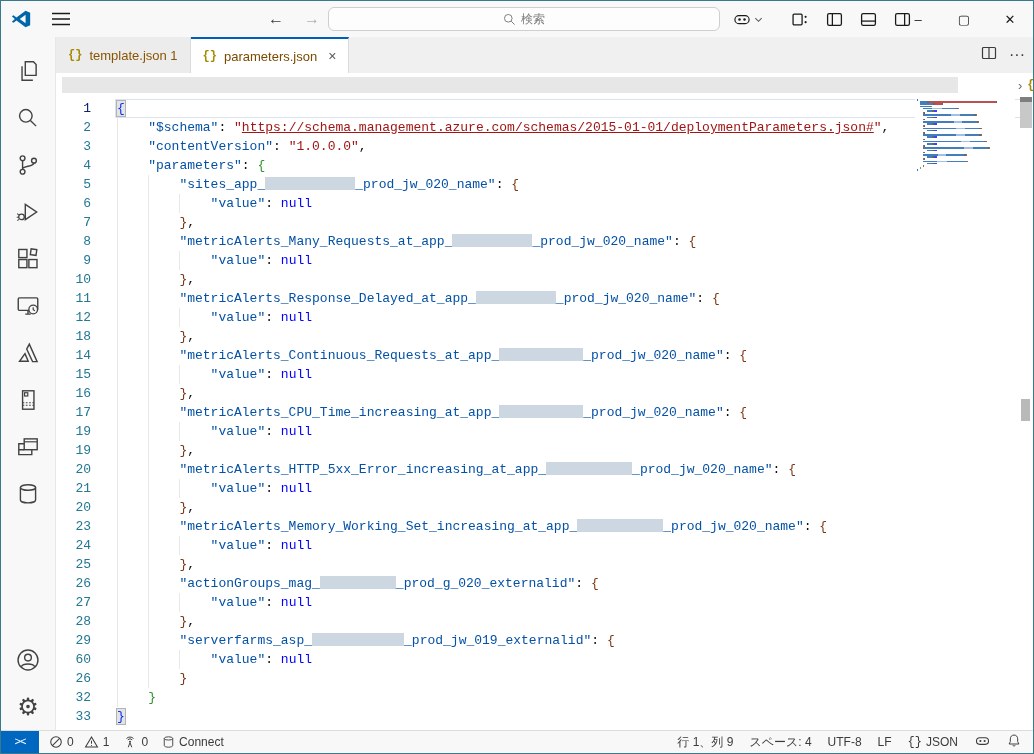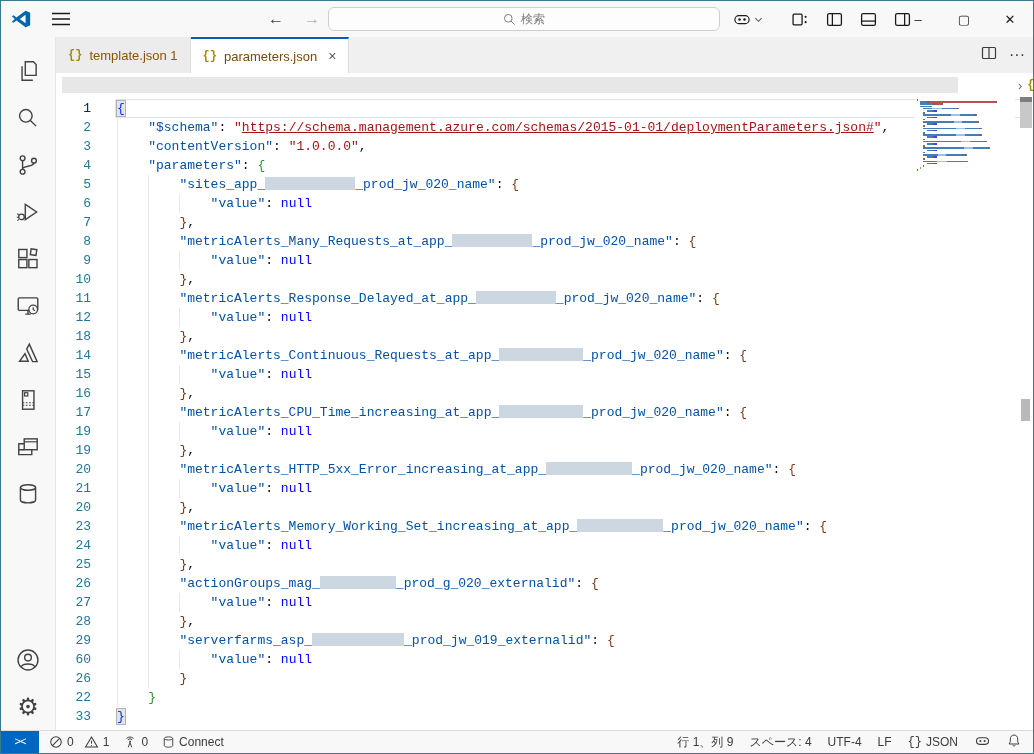--- a/index.html
+++ b/index.html
@@ -293,21 +293,21 @@
             <div class="line"><span class="ln">20</span><span class="lc" style="padding-left: 8ch;"><i class="guide" style="left: 0ch;"></i><i class="guide" style="left: 4ch;"></i><span class="tk-b3">}</span><span class="tk-pn">,</span></span></div>
             <div class="line"><span class="ln">23</span><span class="lc" style="padding-left: 8ch;"><i class="guide" style="left: 0ch;"></i><i class="guide" style="left: 4ch;"></i><span class="tk-key">"metricAlerts_Memory_Working_Set_increasing_at_app_</span><span class="tk-redact" style="width: 86px;"></span><span class="tk-key">_prod_jw_020_name"</span><span class="tk-pn">: </span><span class="tk-b3">{</span></span></div>
             <div class="line"><span class="ln">24</span><span class="lc" style="padding-left: 12ch;"><i class="guide" style="left: 0ch;"></i><i class="guide" style="left: 4ch;"></i><i class="guide" style="left: 8ch;"></i><span class="tk-key">"value"</span><span class="tk-pn">: </span><span class="tk-null">null</span></span></div>
             <div class="line"><span class="ln">25</span><span class="lc" style="padding-left: 8ch;"><i class="guide" style="left: 0ch;"></i><i class="guide" style="left: 4ch;"></i><span class="tk-b3">}</span><span class="tk-pn">,</span></span></div>
             <div class="line"><span class="ln">26</span><span class="lc" style="padding-left: 8ch;"><i class="guide" style="left: 0ch;"></i><i class="guide" style="left: 4ch;"></i><span class="tk-key">"actionGroups_mag_</span><span class="tk-redact" style="width: 76px;"></span><span class="tk-key">_prod_g_020_externalid"</span><span class="tk-pn">: </span><span class="tk-b3">{</span></span></div>
             <div class="line"><span class="ln">27</span><span class="lc" style="padding-left: 12ch;"><i class="guide" style="left: 0ch;"></i><i class="guide" style="left: 4ch;"></i><i class="guide" style="left: 8ch;"></i><span class="tk-key">"value"</span><span class="tk-pn">: </span><span class="tk-null">null</span></span></div>
             <div class="line"><span class="ln">28</span><span class="lc" style="padding-left: 8ch;"><i class="guide" style="left: 0ch;"></i><i class="guide" style="left: 4ch;"></i><span class="tk-b3">}</span><span class="tk-pn">,</span></span></div>
             <div class="line"><span class="ln">29</span><span class="lc" style="padding-left: 8ch;"><i class="guide" style="left: 0ch;"></i><i class="guide" style="left: 4ch;"></i><span class="tk-key">"serverfarms_asp_</span><span class="tk-redact" style="width: 92px;"></span><span class="tk-key">_prod_jw_019_externalid"</span><span class="tk-pn">: </span><span class="tk-b3">{</span></span></div>
             <div class="line"><span class="ln">60</span><span class="lc" style="padding-left: 12ch;"><i class="guide" style="left: 0ch;"></i><i class="guide" style="left: 4ch;"></i><i class="guide" style="left: 8ch;"></i><span class="tk-key">"value"</span><span class="tk-pn">: </span><span class="tk-null">null</span></span></div>
             <div class="line"><span class="ln">26</span><span class="lc" style="padding-left: 8ch;"><i class="guide" style="left: 0ch;"></i><i class="guide" style="left: 4ch;"></i><span class="tk-b3">}</span></span></div>
-            <div class="line"><span class="ln">22</span><span class="lc" style="padding-left: 4ch;"><i class="guide" style="left: 0ch;"></i><span class="tk-b2">}</span></span></div>
+            <div class="line"><span class="ln">32</span><span class="lc" style="padding-left: 4ch;"><i class="guide" style="left: 0ch;"></i><span class="tk-b2">}</span></span></div>
             <div class="line"><span class="ln">33</span><span class="lc" style="padding-left: 0ch;"><span class="tk-b1 tk-match">}</span></span></div>
           </div>
         <div class="minimap" id="minimap">
             <div class="mm-row" style="top: 0px; margin-left: 0px;">
               <span class="mm-seg" style="width: 1px; background: rgb(4, 49, 250); opacity: 0.75;"></span>
             </div>
             <div class="mm-row" style="top: 2.2px; margin-left: 3.2px;">
               <span class="mm-seg" style="width: 7.2px; background: rgb(4, 81, 165); opacity: 0.75;"></span>
               <span class="mm-seg" style="width: 1.6px; background: rgb(51, 51, 51); opacity: 0.75;"></span>
               <span class="mm-seg" style="width: 1px; background: rgb(163, 21, 21); opacity: 0.75;"></span>
@@ -513,21 +513,21 @@
         <svg width="13" height="14" viewBox="0 0 16 16">
             <ellipse cx="8" cy="3.6" rx="5.2" ry="2" fill="none" stroke="#3b3b3b" stroke-width="1.1"></ellipse>
             <path d="M2.8 3.6 V12.4 c0 1.1 2.3 2 5.2 2 s5.2-.9 5.2-2 V3.6" fill="none" stroke="#3b3b3b" stroke-width="1.1"></path>
           </svg>
         <span>Connect</span>
       </span>
     </div>
     <div class="sb-right">
       <span>行 1、列 9</span>
       <span>スペース: 4</span>
-      <span>UTF-4</span>
+      <span>UTF-8</span>
       <span>LF</span>
       <span class="sb-json">
         <span class="br">{}</span>
         <span>JSON</span>
       </span>
       <span>
         <svg width="17" height="17" viewBox="0 0 24 24">
             <rect x="3.5" y="8" width="17" height="9.5" rx="4.7" fill="none" stroke="#3b3b3b" stroke-width="1.5"></rect>
             <circle cx="9" cy="12.7" r="1.5" fill="#3b3b3b"></circle>
             <circle cx="15" cy="12.7" r="1.5" fill="#3b3b3b"></circle>

